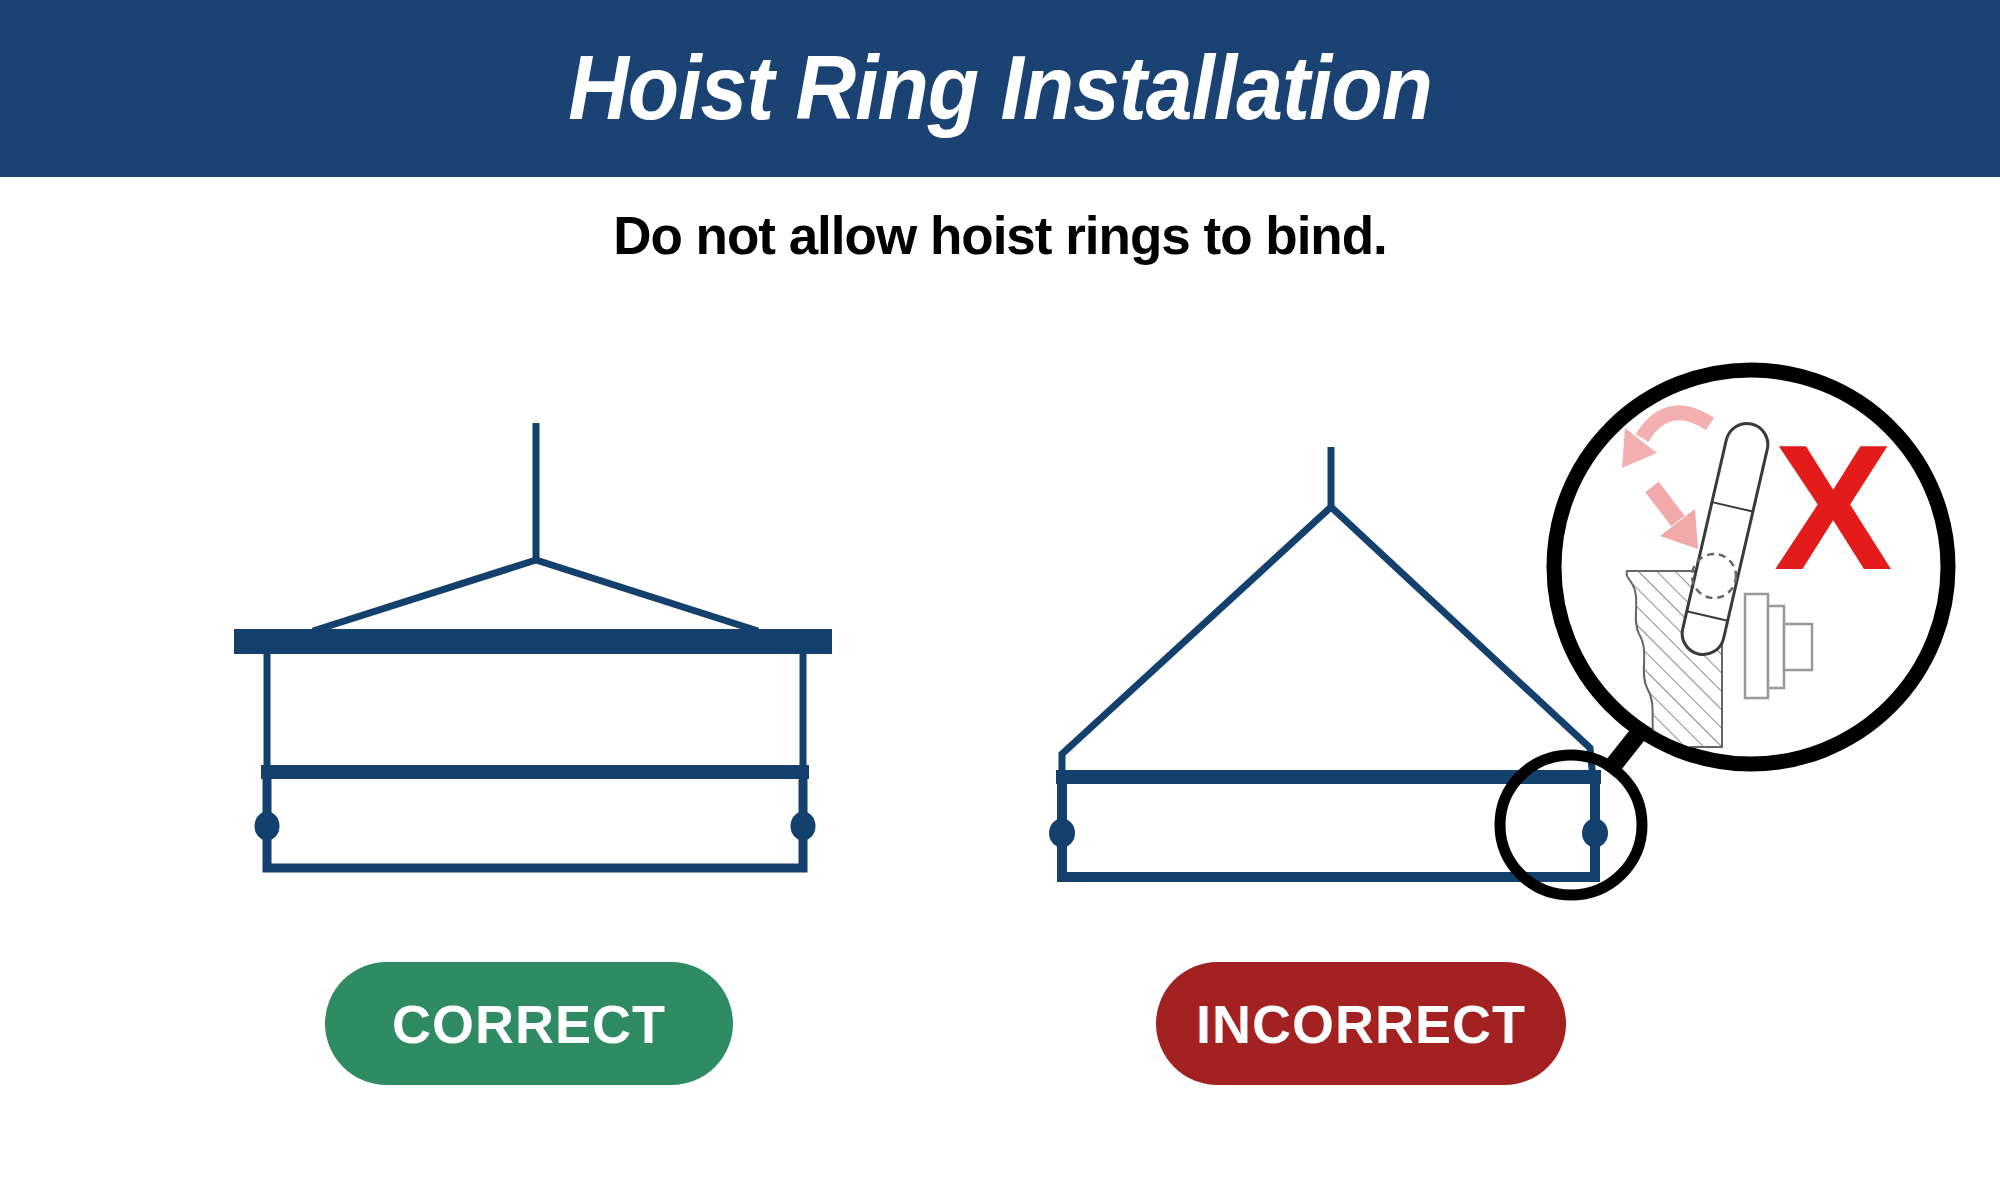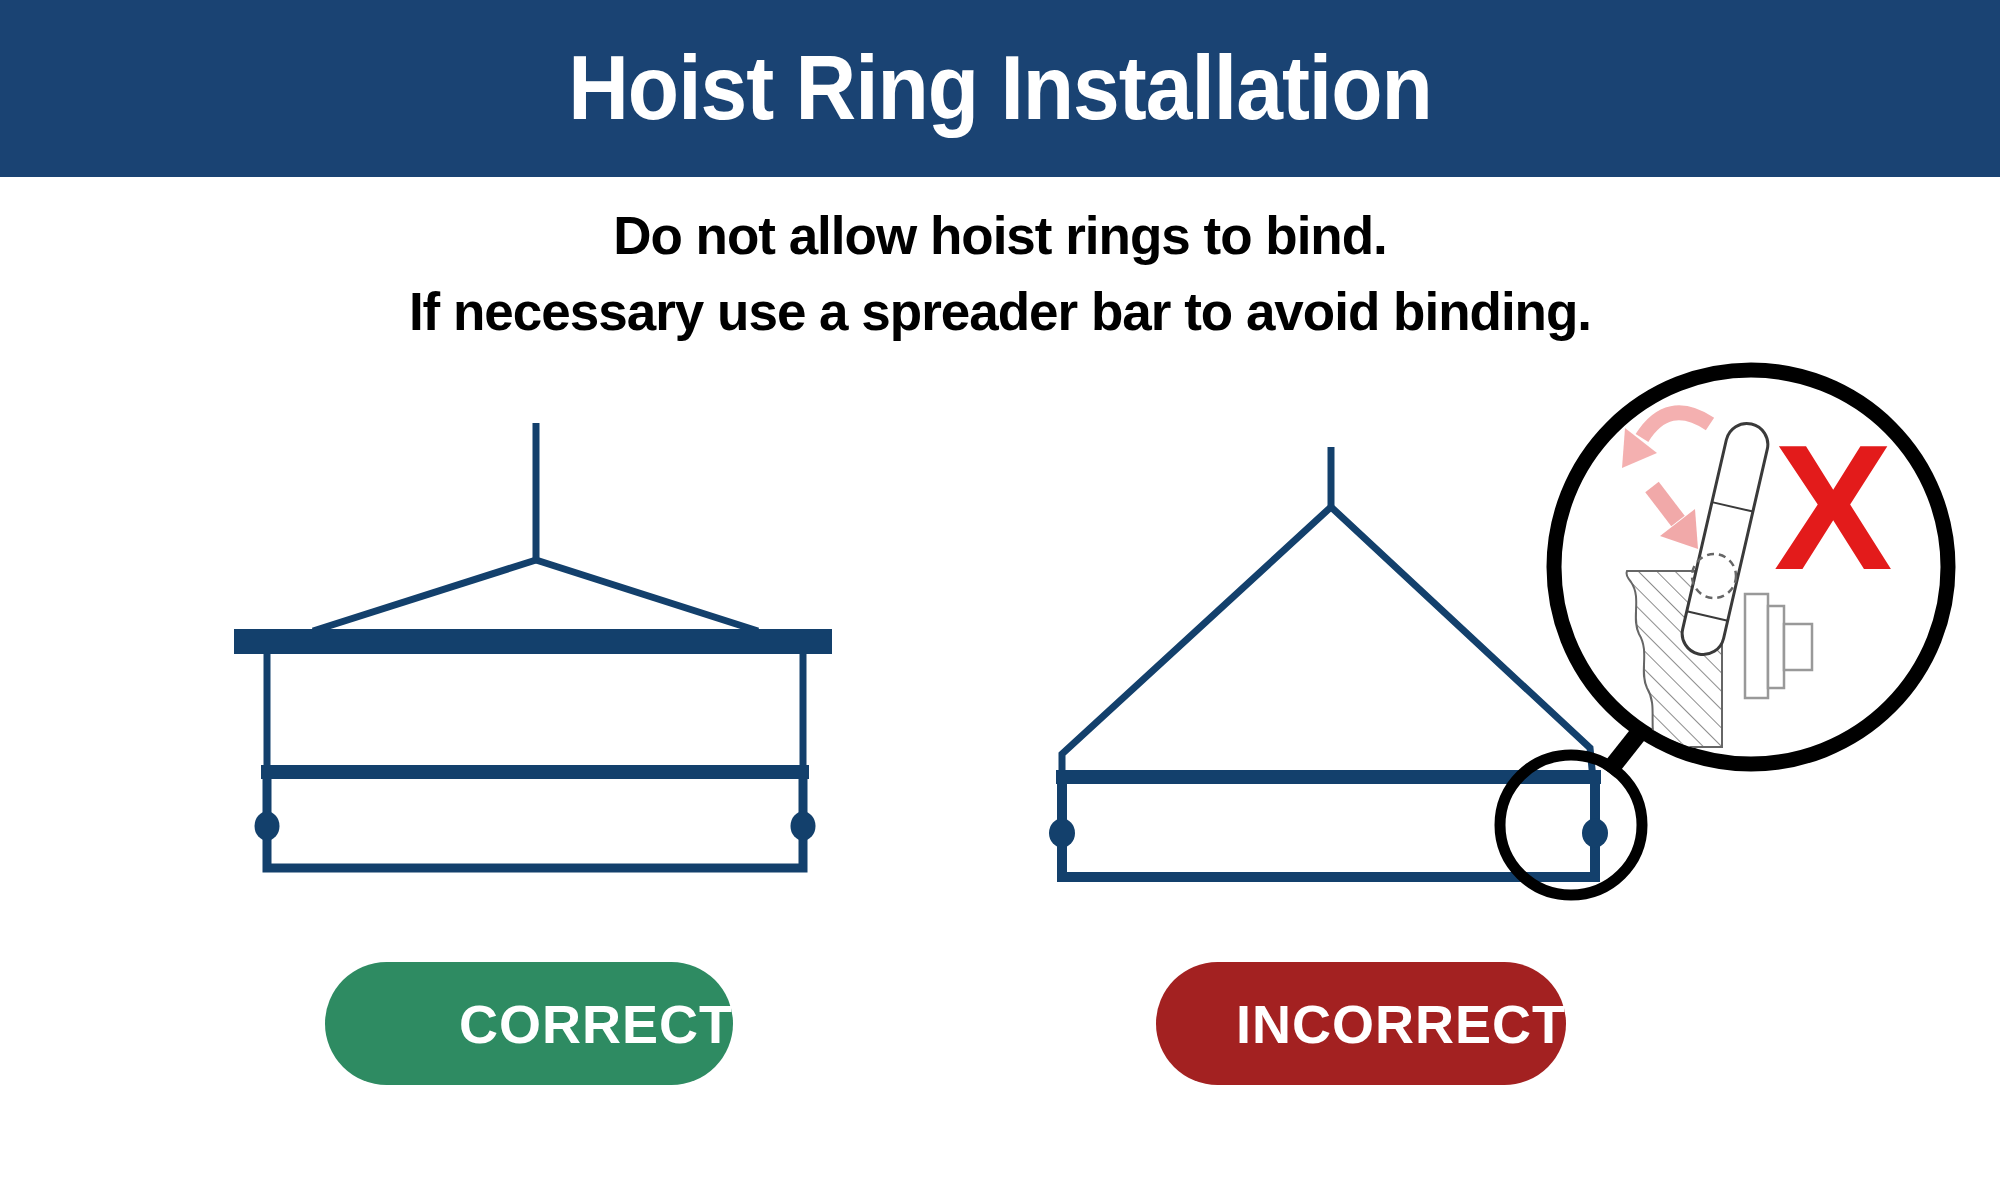--- a/index.html
+++ b/index.html
@@ -2,49 +2,48 @@
 <html><head>
 <meta charset="utf-8">
 <style>
   html,body{margin:0;padding:0;background:#ffffff;}
   body{
     width:2000px;height:1200px;position:relative;overflow:hidden;
     font-family:"Liberation Sans", sans-serif;
   }
   .header{
     position:absolute;left:0;top:0;width:2000px;height:177px;
-    background:#1a4373;display:flex;align-items:center;justify-content:center;
+    background:#1a4373;display:flex;align-items:center;justify-content:center;font-style:italic;
   }
   .header .title{
     color:#ffffff;font-size:84px;font-weight:bold;letter-spacing:-1px;
     transform:scaleY(1.08);
   }
   .instructions{
     position:absolute;left:0;top:198px;width:2000px;text-align:center;
     color:#000000;font-weight:bold;font-size:53px;line-height:76px;letter-spacing:-1px;
   }
   .diagram-svg{position:absolute;left:0;top:0;width:2000px;height:1200px;}
   .badge{
     position:absolute;top:962px;height:123px;border-radius:62px;
-    display:flex;align-items:center;justify-content:flex-end;
+    display:flex;align-items:center;justify-content:center;
     color:#ffffff;font-weight:bold;font-size:54px;letter-spacing:1px;
   }
   .badge-correct{left:325px;width:408px;background:#2e8b62;}
   .badge-incorrect{left:1156px;width:410px;background:#a32121;}
 </style>
 </head>
 <body>
 
 <div class="header">
   <div class="title">Hoist Ring Installation</div>
 </div>
 
 <div class="instructions">
   <div>Do not allow hoist rings to bind.</div>
-  <div>If necessary use a spreader bar to avoid binding.</div>
 </div>
 
 <svg class="diagram-svg" viewBox="0 0 2000 1200">
   <defs>
     <pattern id="hatch" width="13" height="13" patternUnits="userSpaceOnUse" patternTransform="rotate(-45)">
       <line x1="0" y1="0" x2="0" y2="13" stroke="#777777" stroke-width="1.7"></line>
     </pattern>
     <clipPath id="lensClip">
         <circle cx="1751" cy="567" r="190"></circle>
       </clipPath>

